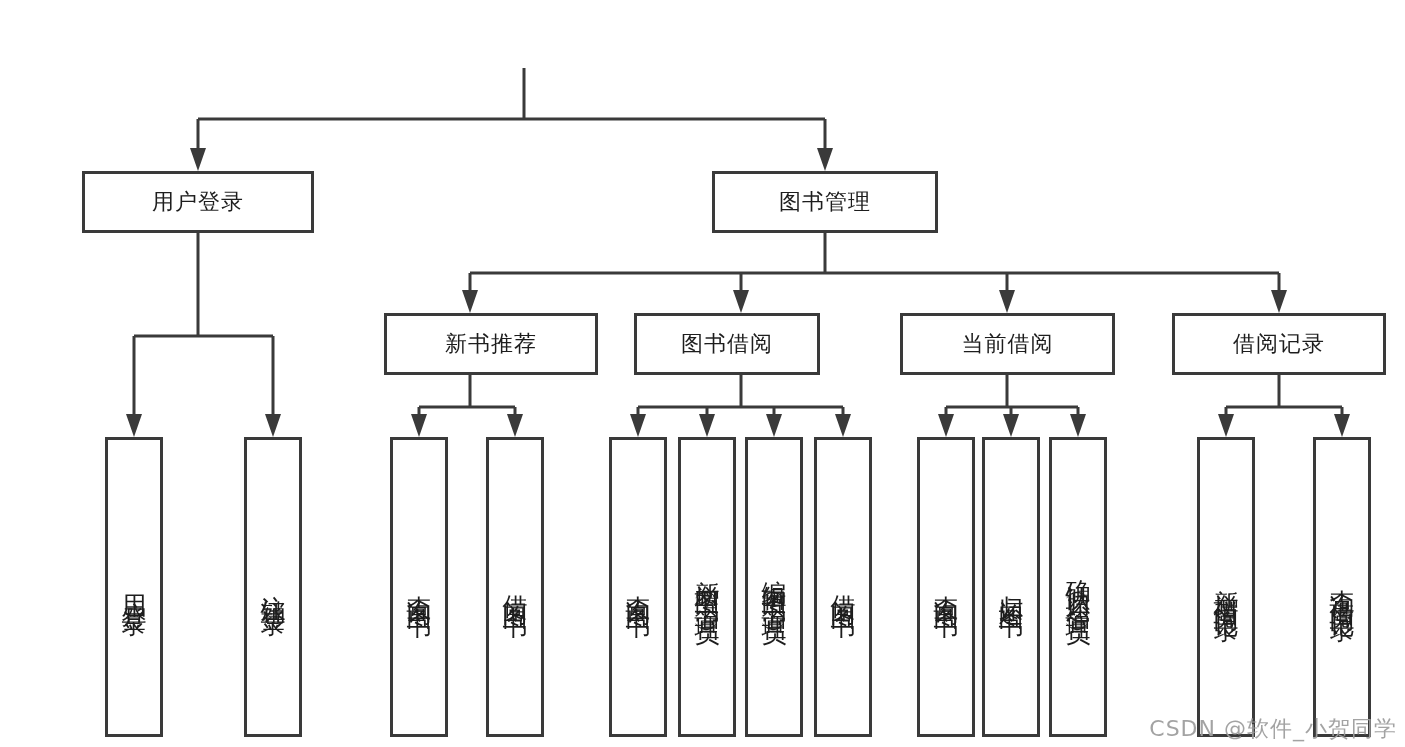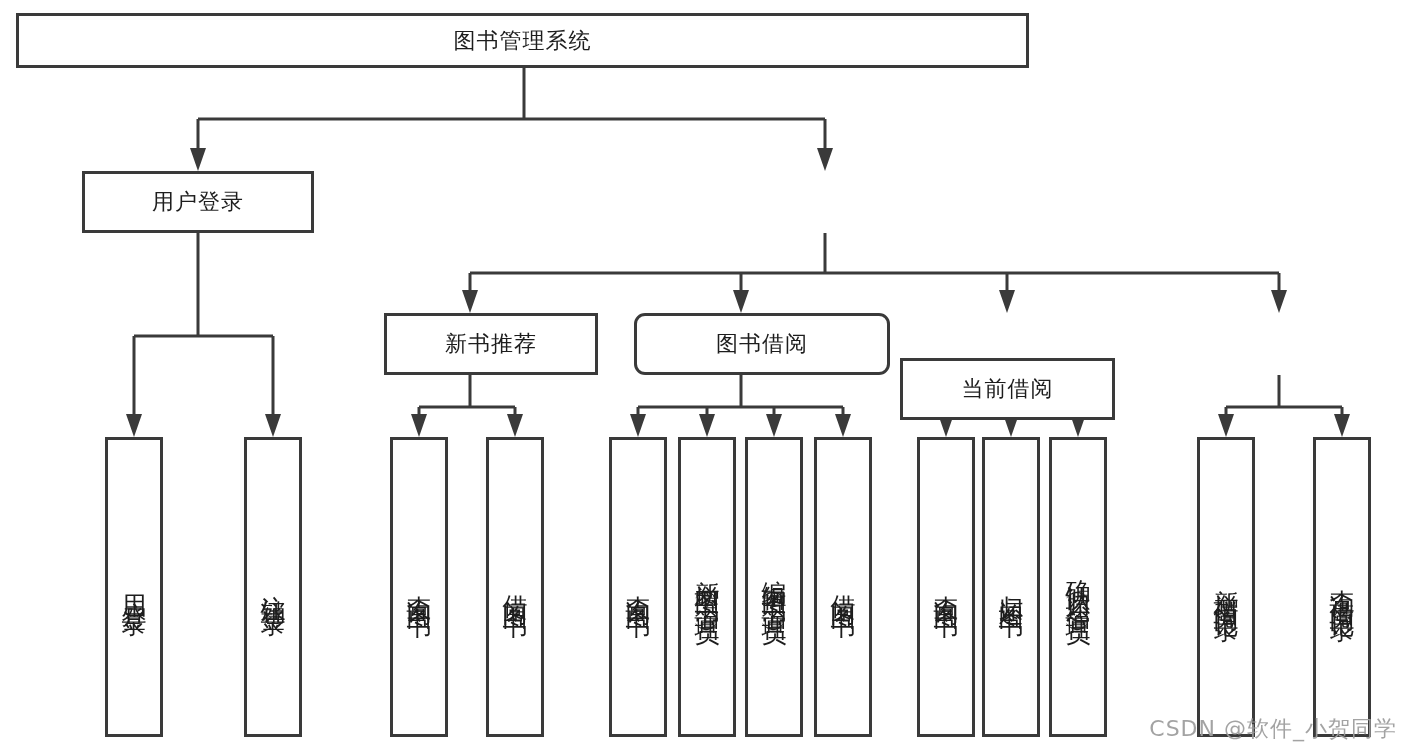--- a/index.html
+++ b/index.html
@@ -100,27 +100,28 @@
       <polygon points="766,414 782,414 774,437"></polygon>
       <polygon points="835,414 851,414 843,437"></polygon>
       <polygon points="938,414 954,414 946,437"></polygon>
       <polygon points="1003,414 1019,414 1011,437"></polygon>
       <polygon points="1070,414 1086,414 1078,437"></polygon>
       <polygon points="1218,414 1234,414 1226,437"></polygon>
       <polygon points="1334,414 1350,414 1342,437"></polygon>
     </g>
   </svg>
 
-  <div class="box hbox" style="left:16px; top:13px; width:1013px; height:55px;">图书管理系统</div>
 
   <div class="box hbox" style="left:82px; top:171px; width:232px; height:62px;">用户登录</div>
+  <div class="box hbox" style="left:712px; top:171px; width:226px; height:62px;">图书管理</div>
 
   <div class="box hbox" style="left:363px; top:313px; width:214px; height:62px;margin-left:21px;">新书推荐</div>
-  <div class="box hbox" style="left:634px; top:313px; width:256px; height:62px;border-radius:11px;">图书借阅</div>
-  <div class="box hbox" style="left:900px; top:313px; width:215px; height:62px;margin-top:45px;">当前借阅</div>
+  <div class="box hbox" style="left:634px; top:313px; width:186px; height:62px;">图书借阅</div>
+  <div class="box hbox" style="left:900px; top:313px; width:215px; height:62px;">当前借阅</div>
+  <div class="box hbox" style="left:1172px; top:313px; width:214px; height:62px;">借阅记录</div>
 
   <div class="box leaf" style="left:105px;">用户登录</div>
   <div class="box leaf" style="left:244px;">注销登录</div>
 
   <div class="box leaf" style="left:390px;">查询图书</div>
   <div class="box leaf" style="left:486px;">借阅图书</div>
 
   <div class="box leaf" style="left:609px;">查询图书</div>
   <div class="box leaf" style="left:678px;">新增图书（管理员）</div>
   <div class="box leaf" style="left:745px;">编辑图书（管理员）</div>

